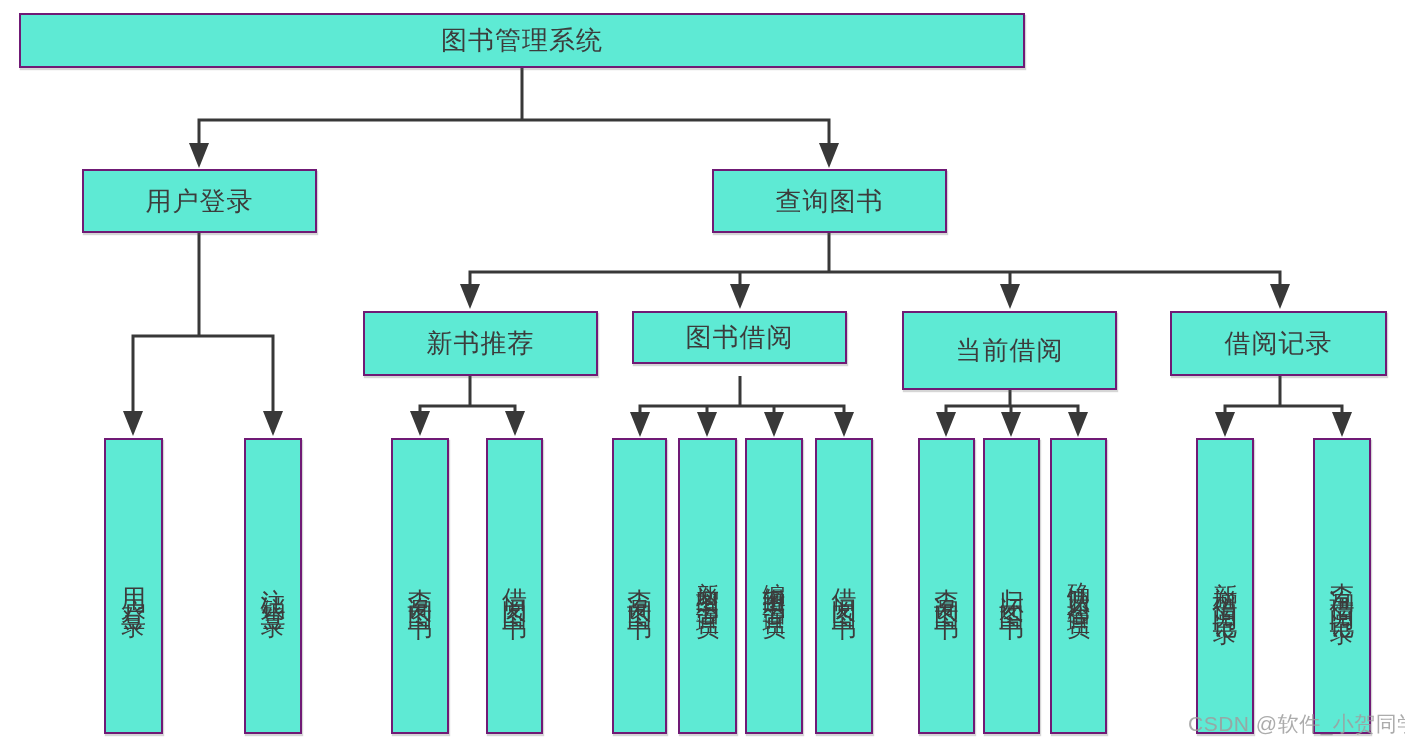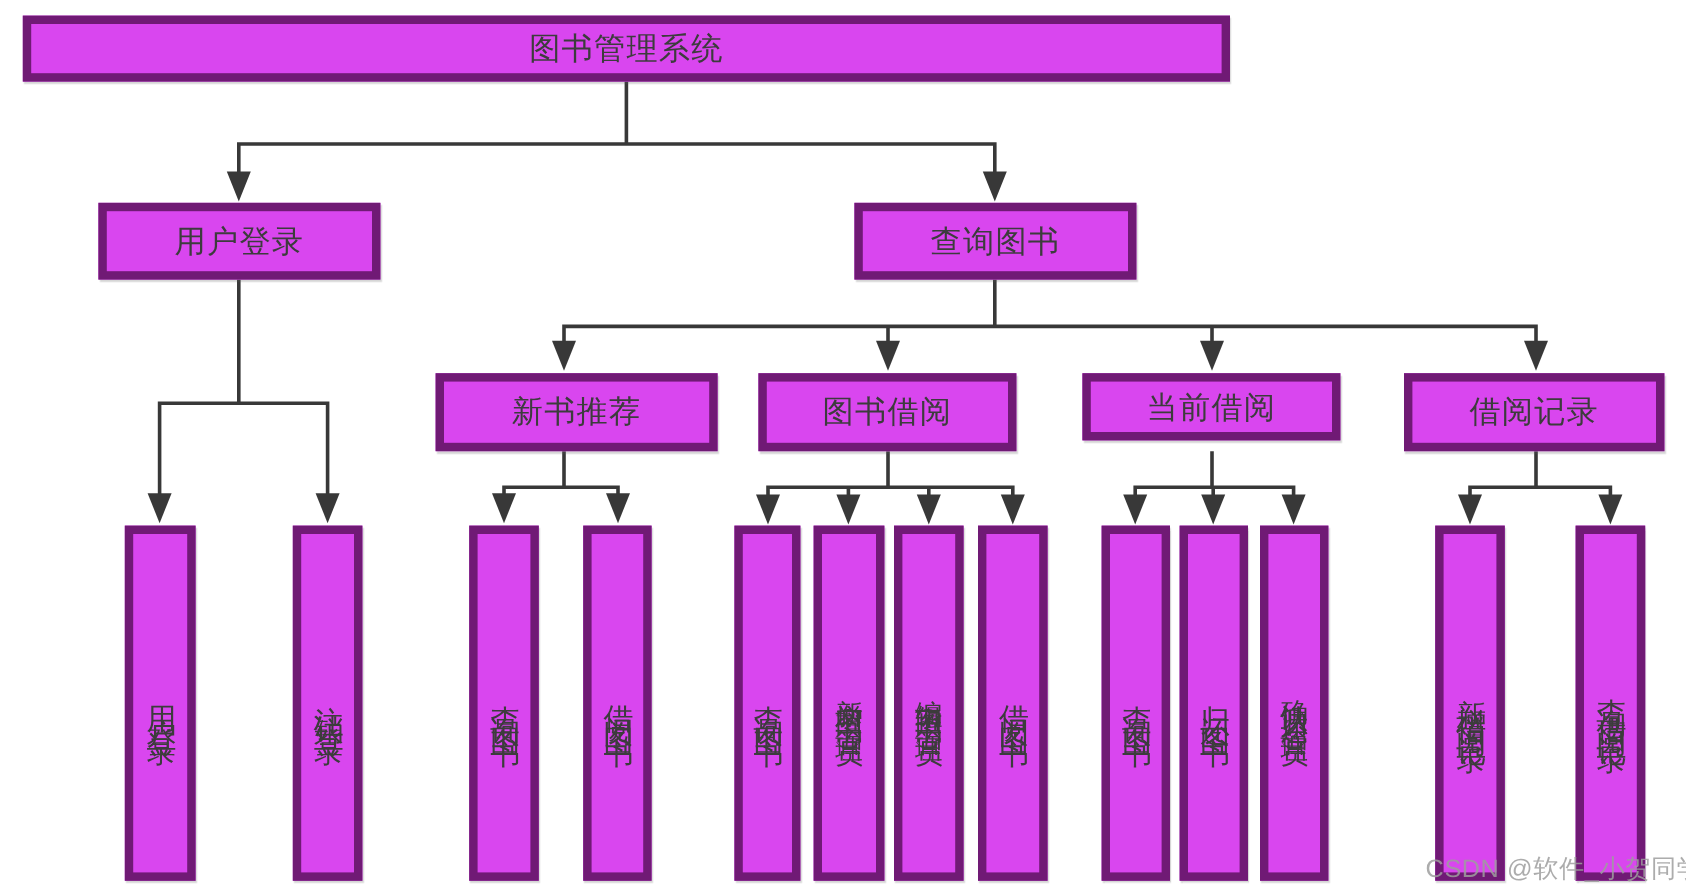--- a/index.html
+++ b/index.html
@@ -2,21 +2,21 @@
 <html><head>
 <meta charset="utf-8">
 <style>
   html,body{margin:0;padding:0;background:#fff;}
   #canvas{
     position:relative;width:1405px;height:747px;background:#ffffff;overflow:hidden;
     font-family:"Liberation Sans",sans-serif;color:#3c3c3c;
   }
   #connectors{position:absolute;left:0;top:0;width:1405px;height:747px;}
   .box{
-    position:absolute;box-sizing:border-box;border:7px solid #701a75;background:#d946ef;
+    position:absolute;box-sizing:border-box;border:2px solid #701a75;background:#5eead4;
     display:flex;align-items:center;justify-content:center;
     box-shadow:1px 2px 1px rgba(90,90,90,0.25);
   }
   .box-label{
     font-size:26px;color:#3c3c3c;letter-spacing:1px;white-space:nowrap;
   }
   .vlabel{
     writing-mode:vertical-rl;text-orientation:mixed;line-height:1;
     font-size:25px;letter-spacing:9px;color:#3c3c3c;white-space:nowrap;
   }
@@ -80,24 +80,24 @@
   <div class="box" style="left:82px;top:169px;width:235px;height:64px">
     <span class="box-label">用户登录</span>
   </div>
   <div class="box" style="left:712px;top:169px;width:235px;height:64px">
     <span class="box-label">查询图书</span>
   </div>
 
   <div class="box" style="left:363px;top:311px;width:235px;height:65px">
     <span class="box-label">新书推荐</span>
   </div>
-  <div class="box" style="left:632px;top:311px;width:215px;height:65px">
+  <div class="box" style="left:632px;top:311px;width:215px;height:53px">
     <span class="box-label">图书借阅</span>
   </div>
-  <div class="box" style="left:902px;top:311px;width:215px;height:56px">
+  <div class="box" style="left:902px;top:311px;width:215px;height:79px">
     <span class="box-label">当前借阅</span>
   </div>
   <div class="box" style="left:1170px;top:311px;width:217px;height:65px">
     <span class="box-label">借阅记录</span>
   </div>
 
   <div class="box" style="left:104px;top:438px;width:59px;height:296px">
     <span class="vlabel">用户登录</span>
   </div>
   <div class="box" style="left:244px;top:438px;width:58px;height:296px">

